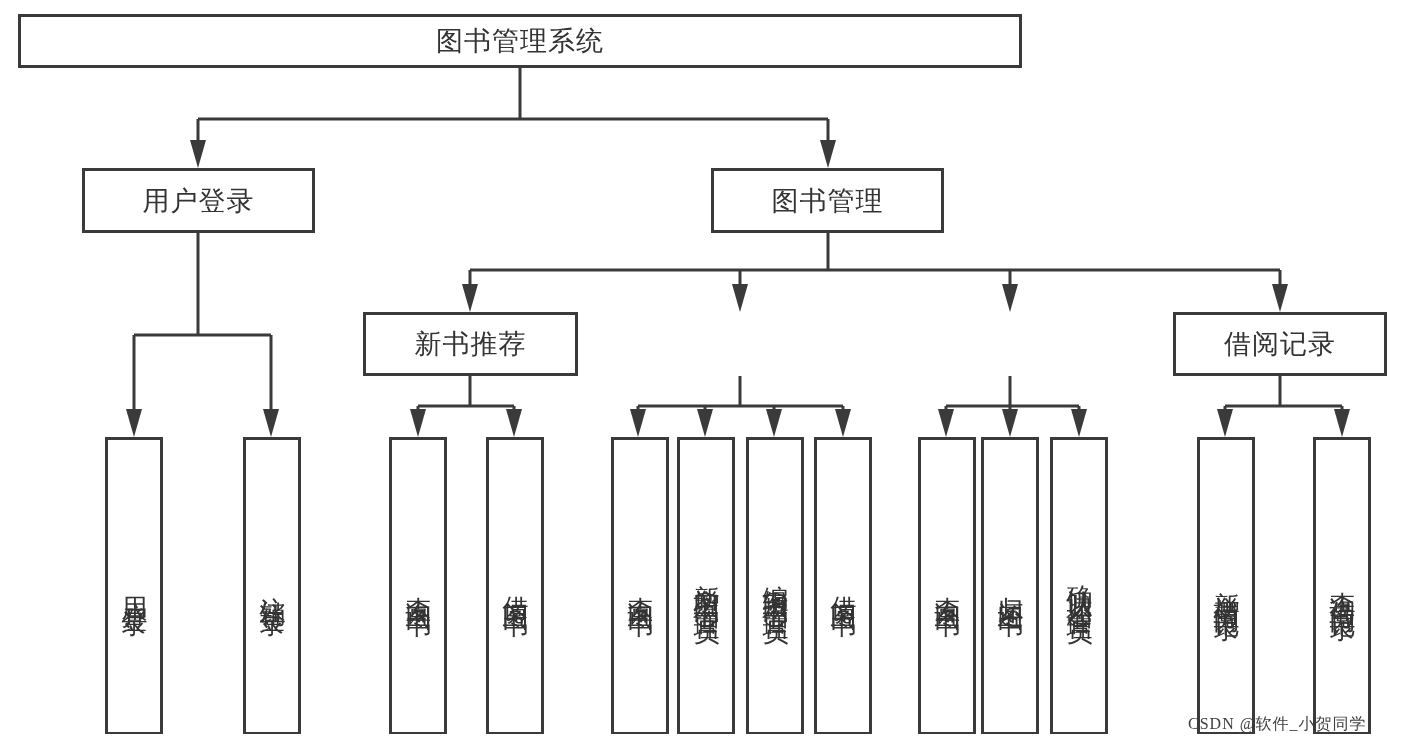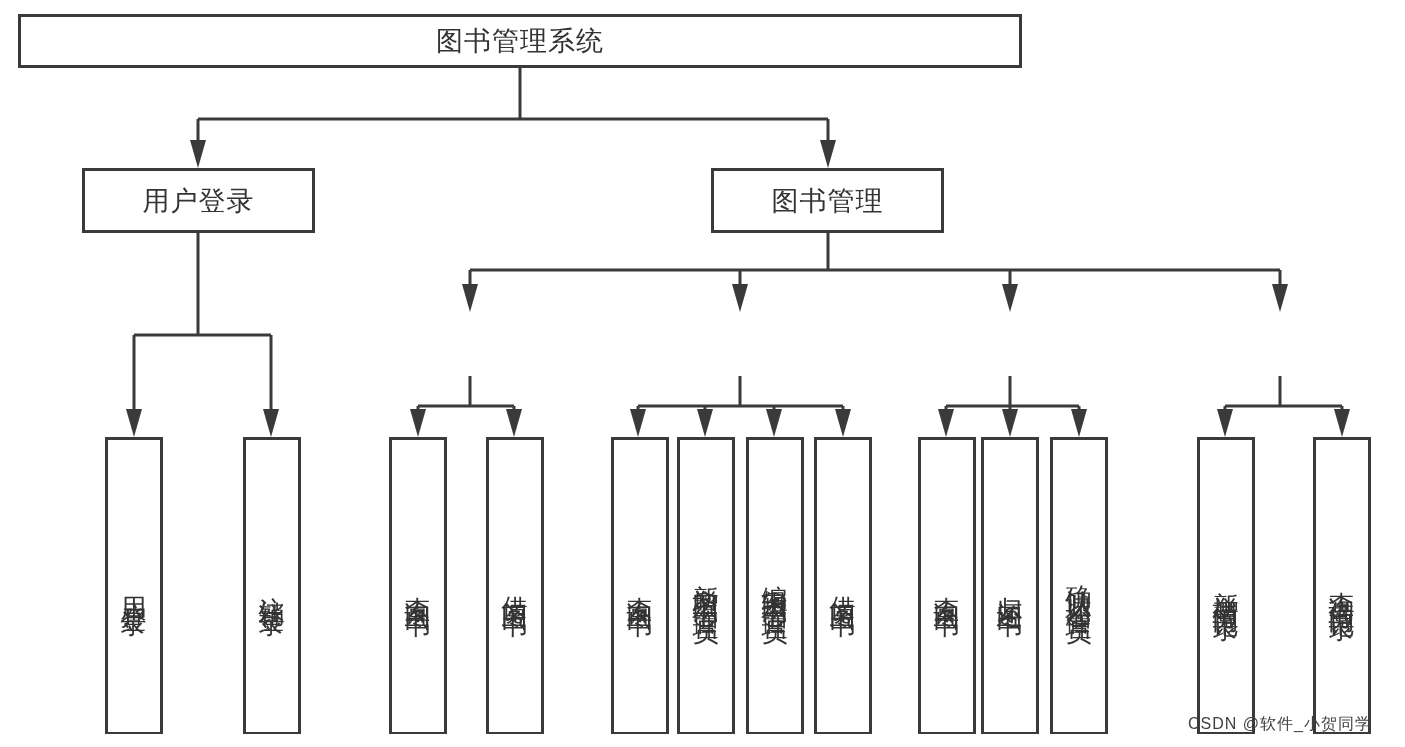--- a/index.html
+++ b/index.html
@@ -1,21 +1,21 @@
 <!DOCTYPE html>
 <html><head>
 <meta charset="utf-8">
 <style>
   html, body { margin: 0; padding: 0; background: #ffffff; }
   .stage {
     position: relative;
     width: 1405px;
     height: 734px;
     background: #ffffff;
-    font-family: Liberation Sans, sans-serif;
+    font-family: Liberation Serif, serif;
     overflow: hidden;
   }
   .connectors {
     position: absolute;
     left: 0; top: 0;
     pointer-events: none;
   }
   .hnode {
     position: absolute;
     box-sizing: border-box;
@@ -104,20 +104,22 @@
       <polygon points="1217,409 1233,409 1225,437"></polygon>
       <polygon points="1334,409 1350,409 1342,437"></polygon>
     </g>
   </svg>
 
   <div class="hnode" style="left:18px; top:14px; width:1004px; height:54px;">图书管理系统</div>
 
   <div class="hnode" style="left:82px; top:168px; width:233px; height:65px;">用户登录</div>
   <div class="hnode" style="left:711px; top:168px; width:233px; height:65px;">图书管理</div>
 
+  <div class="hnode" style="left:363px; top:312px; width:215px; height:64px;">新书推荐</div>
+  <div class="hnode" style="left:1173px; top:312px; width:214px; height:64px;">借阅记录</div>
 
   <div class="vnode" style="left:105px;">
     <span>用户登录</span>
   </div>
   <div class="vnode" style="left:243px;">
     <span>注销登录</span>
   </div>
 
   <div class="vnode" style="left:389px;">
     <span>查询图书</span>

